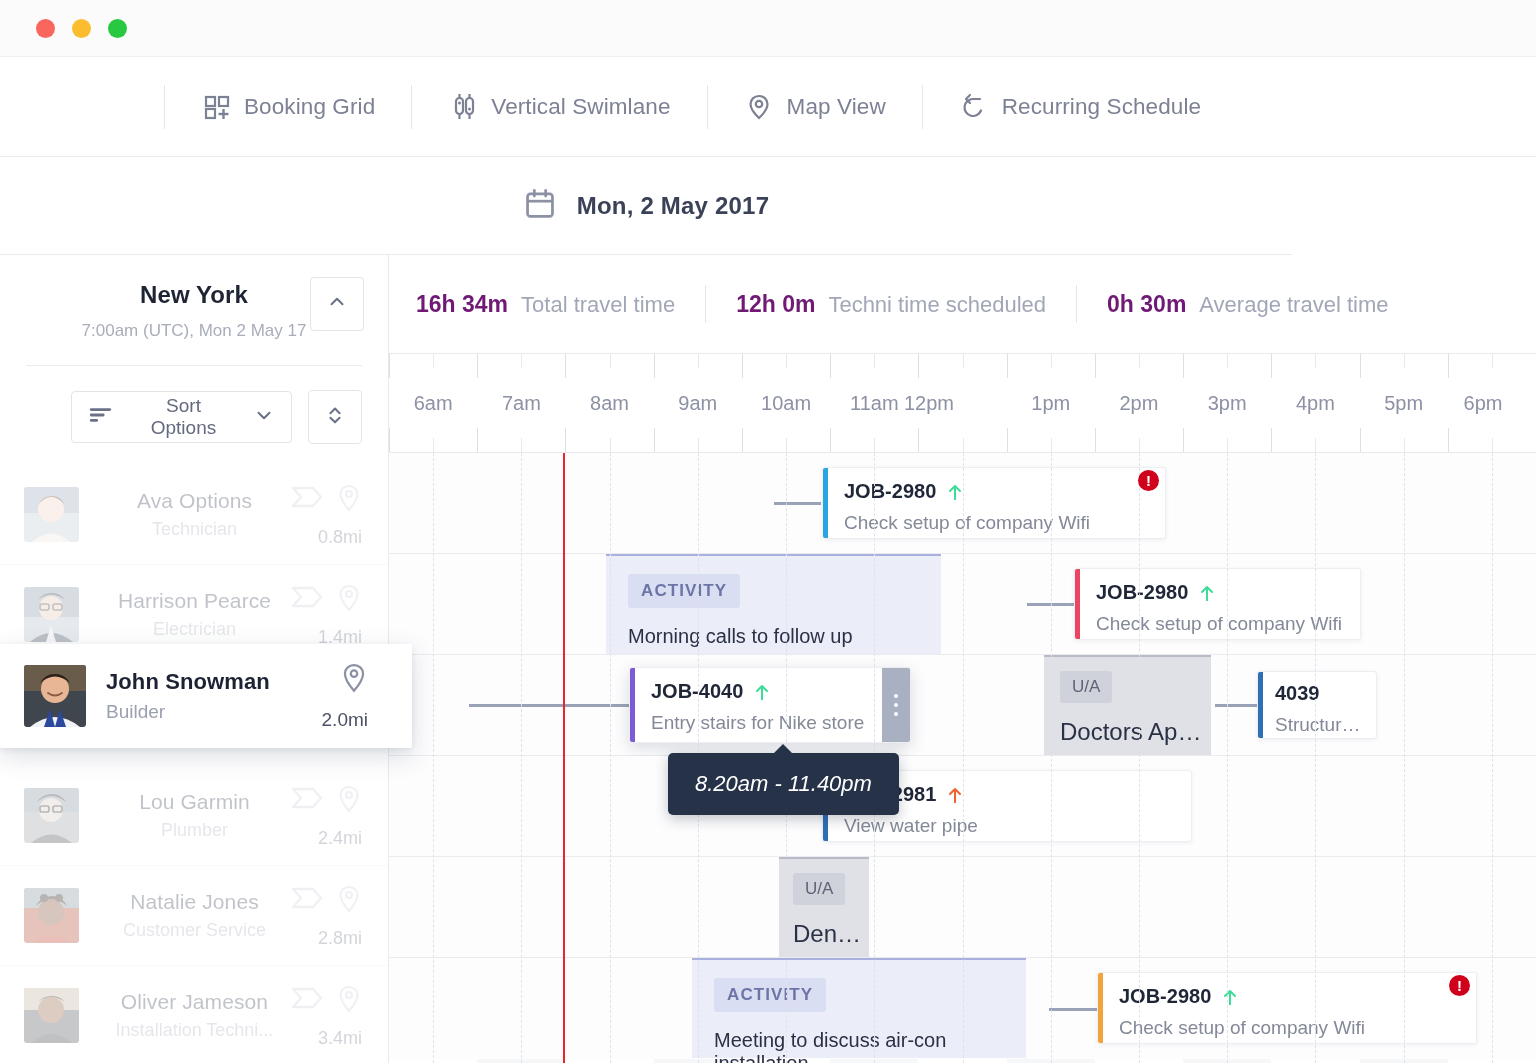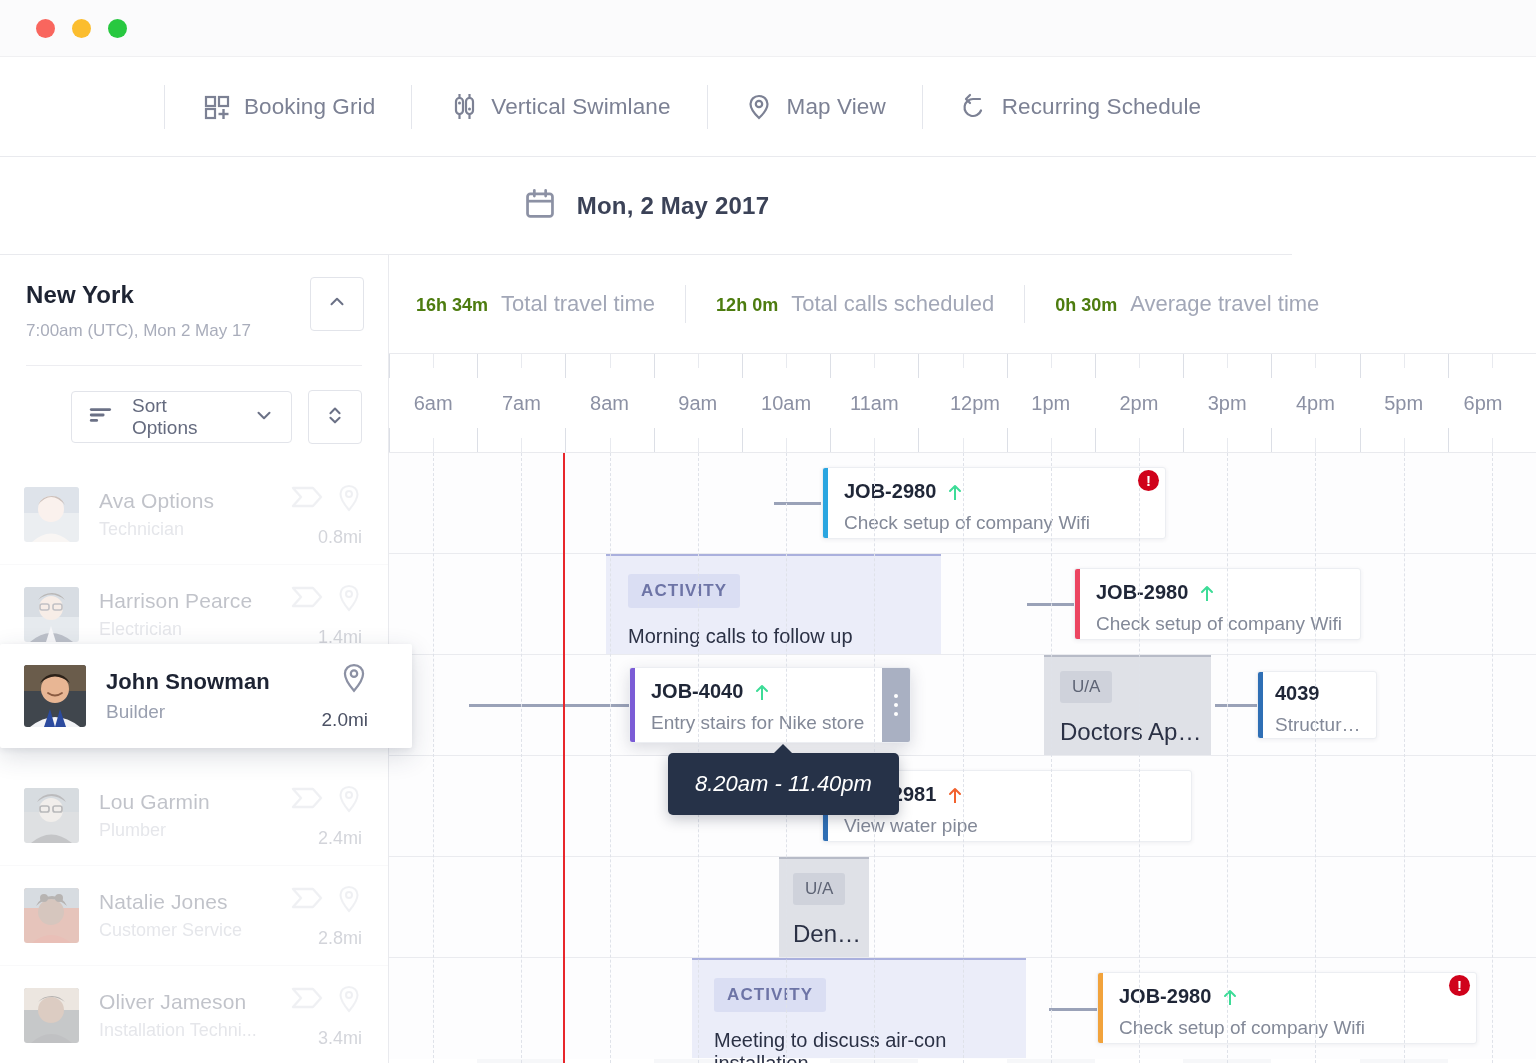--- a/index.html
+++ b/index.html
@@ -71,20 +71,21 @@
     font-size: 24px; font-weight: bold; color: #3b4257; letter-spacing: .2px;
   }
 
   
   .sidebar {
     position: absolute; top: 255px; left: 0;
     width: 389px; height: 808px;
     background: #ffffff;
     border-right: 1px solid #e9eaee;
     overflow: hidden;
+    text-align: center;
   }
   .sb-head { padding: 26px 26px 0 26px; position: relative; }
   .sb-city {
     font-size: 24px; font-weight: bold; color: #1e2433; letter-spacing: .1px;
   }
   .sb-time {
     font-size: 17px; color: #a9adbb; margin-top: 12px;
   }
   .sb-collapse {
     position: absolute; right: 24px; top: 22px;
@@ -175,21 +176,21 @@
     overflow: hidden;
   }
   .stats {
     height: 99px;
     display: flex; align-items: center;
     padding-left: 27px;
     gap: 0;
     border-bottom: 1px solid #e9eaee;
   }
   .stat { display: flex; align-items: baseline; gap: 13px; }
-  .stat-val { font-size: 18px; font-weight: bold; color: #4d7c0f; }
+  .stat-val { font-size: 23px; font-weight: bold; color: #701a75; }
   .stat-lbl { font-size: 22px; color: #a2a7b7; }
   .stat-sep { width: 1px; height: 38px; background: #e4e6ec; margin: 0 30px; }
 
   
   .ruler {
     position: relative; height: 99px;
     border-bottom: 1px solid #e9eaee;
     background: #fff;
   }
   .rtick {
@@ -647,21 +648,21 @@
   <div class="schedule">
 
     <div class="stats">
       <div class="stat">
         <span class="stat-val">16h 34m</span>
         <span class="stat-lbl">Total travel time</span>
       </div>
       <div class="stat-sep"></div>
       <div class="stat">
         <span class="stat-val">12h 0m</span>
-        <span class="stat-lbl">Total calls scheduled</span>
+        <span class="stat-lbl">Techni time scheduled</span>
       </div>
       <div class="stat-sep"></div>
       <div class="stat">
         <span class="stat-val">0h 30m</span>
         <span class="stat-lbl">Average travel time</span>
       </div>
     </div>
 
     <div class="ruler" id="ruler">
         <div class="rtick" style="left: 0px;"></div>
@@ -691,21 +692,21 @@
         <div class="rlabel" style="left: 397.038px;">10am</div>
         <div class="rtick" style="left: 441.154px;"></div>
         <div class="rtick-b" style="left: 441.154px;"></div>
         <div class="rtick minor" style="left: 485.269px;"></div>
         <div class="rtick-b minor" style="left: 485.269px;"></div>
         <div class="rlabel" style="left: 485.269px;">11am</div>
         <div class="rtick" style="left: 529.385px;"></div>
         <div class="rtick-b" style="left: 529.385px;"></div>
         <div class="rtick minor" style="left: 573.5px;"></div>
         <div class="rtick-b minor" style="left: 573.5px;"></div>
-        <div class="rlabel" style="left: 586px;">12pm</div>
+        <div class="rlabel" style="left: 540px;">12pm</div>
         <div class="rtick" style="left: 617.615px;"></div>
         <div class="rtick-b" style="left: 617.615px;"></div>
         <div class="rtick minor" style="left: 661.731px;"></div>
         <div class="rtick-b minor" style="left: 661.731px;"></div>
         <div class="rlabel" style="left: 661.731px;">1pm</div>
         <div class="rtick" style="left: 705.846px;"></div>
         <div class="rtick-b" style="left: 705.846px;"></div>
         <div class="rtick minor" style="left: 749.962px;"></div>
         <div class="rtick-b minor" style="left: 749.962px;"></div>
         <div class="rlabel" style="left: 749.962px;">2pm</div>

